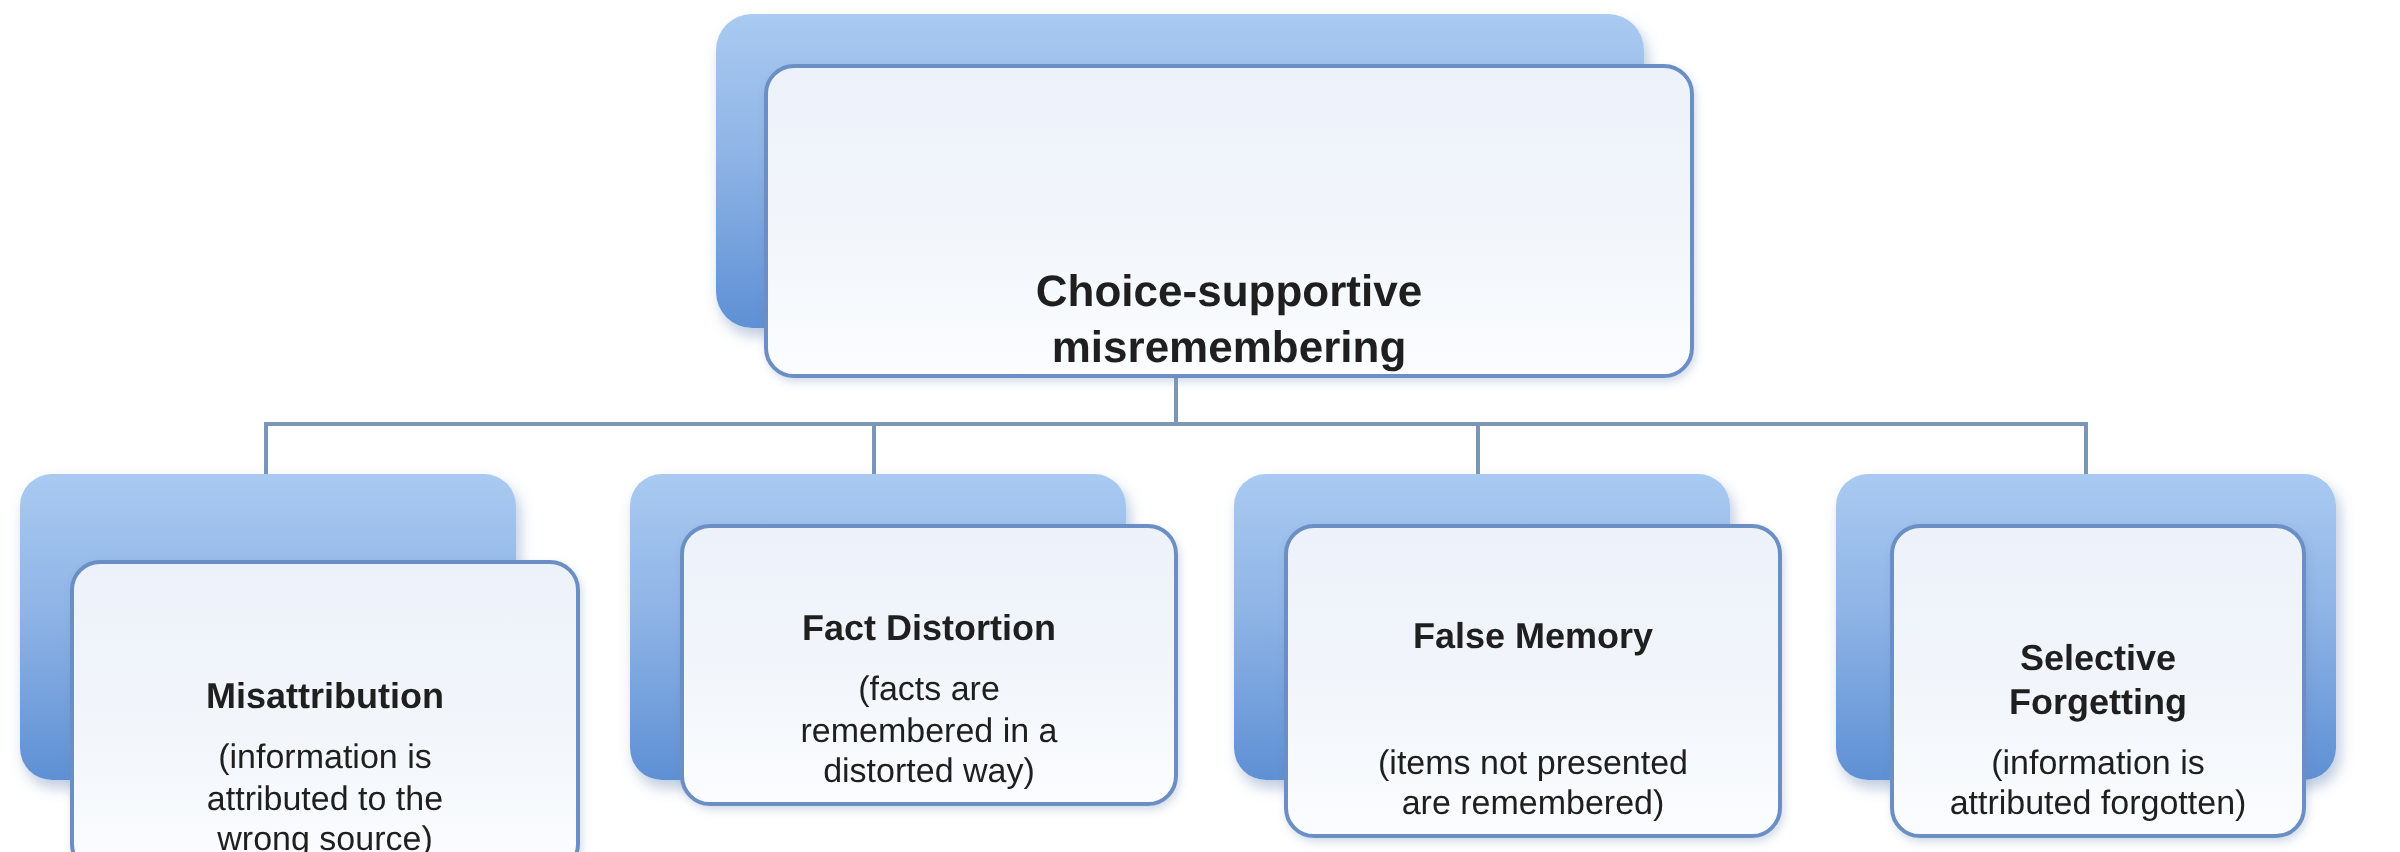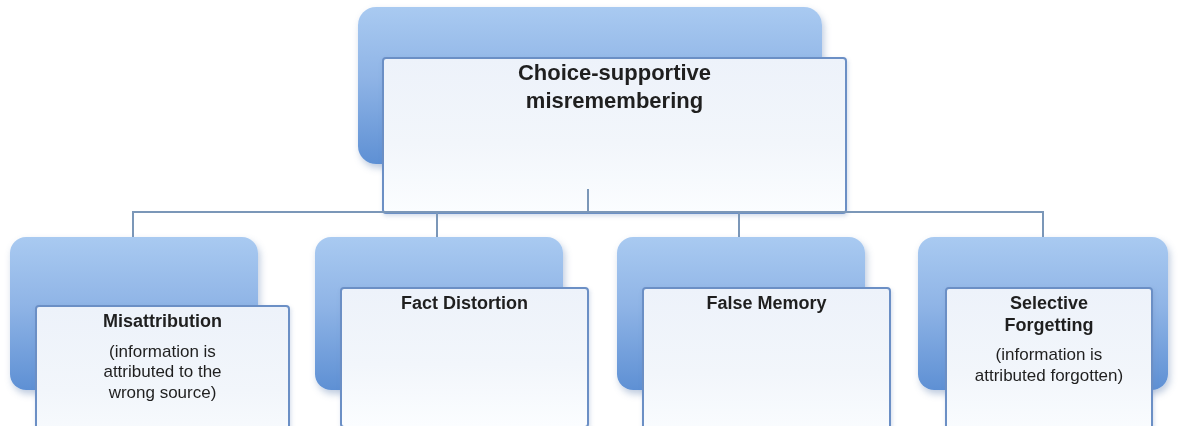--- a/index.html
+++ b/index.html
@@ -18,32 +18,31 @@
   
   .back-box {
     position: absolute;
     border-radius: 18px;
     background: linear-gradient(180deg, #a9caf1 0%, #8fb4e6 45%, #5e90d4 100%);
     box-shadow: 2px 4px 7px rgba(110, 140, 185, 0.45);
   }
   
   .front-box {
     position: absolute;
-    border-radius: 4px;
+    border-radius: 15px;
     background: linear-gradient(180deg, #edf2fa 0%, #f2f6fb 55%, #fbfdff 100%);
     border: 2px solid #6b8fc5;
     box-shadow: 1px 2px 4px rgba(110, 140, 185, 0.30);
     box-sizing: border-box;
     display: flex;
     flex-direction: column;
     align-items: center;
-    justify-content: flex-start;
+    justify-content: flex-end;
     text-align: center;
     color: #1f1f1f;
-    margin-top: 25px;
   }
   .root-front { font-weight: bold; font-size: 22px; line-height: 1.25; }
   .root-front .node-title { max-width: 330px; }
   .child-front { padding: 4px 8px; }
   .child-title {
     font-weight: bold;
     font-size: 18px;
     line-height: 1.2;
     max-width: 160px;
     margin: 0 auto 9px auto;
@@ -101,25 +100,27 @@
 
   <div class="back-box c0-back"></div>
   <div class="front-box child-front c0-front">
     <div class="child-title">Misattribution</div>
     <div class="child-desc">(information is attributed to the wrong source)</div>
   </div>
 
   <div class="back-box c1-back"></div>
   <div class="front-box child-front c1-front">
     <div class="child-title">Fact Distortion</div>
+    <div class="child-desc">(facts are remembered in a distorted way)</div>
   </div>
 
   <div class="back-box c2-back"></div>
   <div class="front-box child-front c2-front">
     <div class="child-title">False Memory</div>
+    <div class="child-desc">(items not presented are remembered)</div>
   </div>
 
   <div class="back-box c3-back"></div>
   <div class="front-box child-front c3-front">
     <div class="child-title">Selective Forgetting</div>
     <div class="child-desc">(information is attributed forgotten)</div>
   </div>
 
 </div>
 

